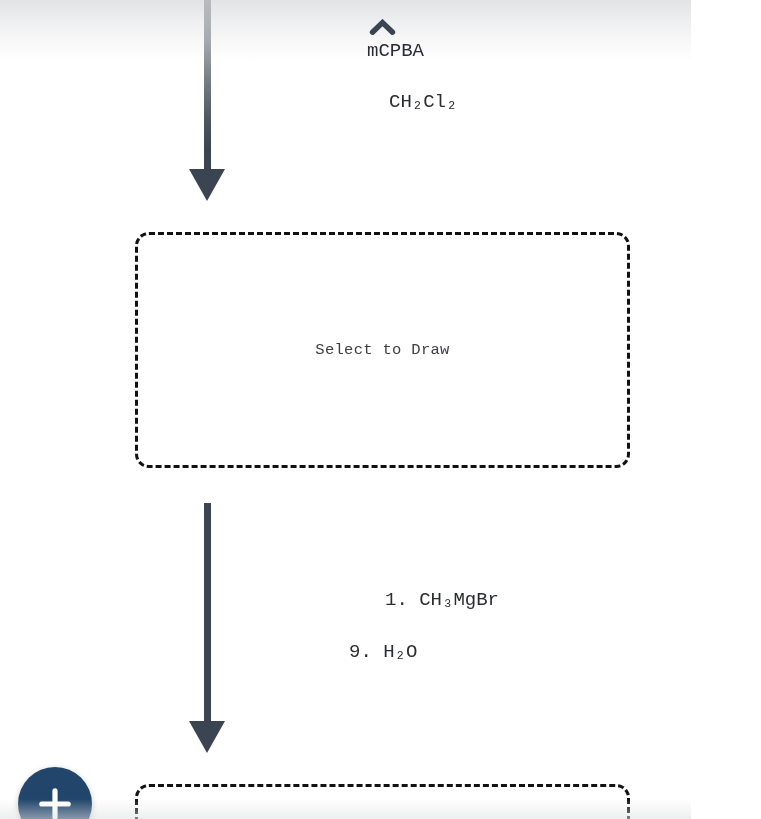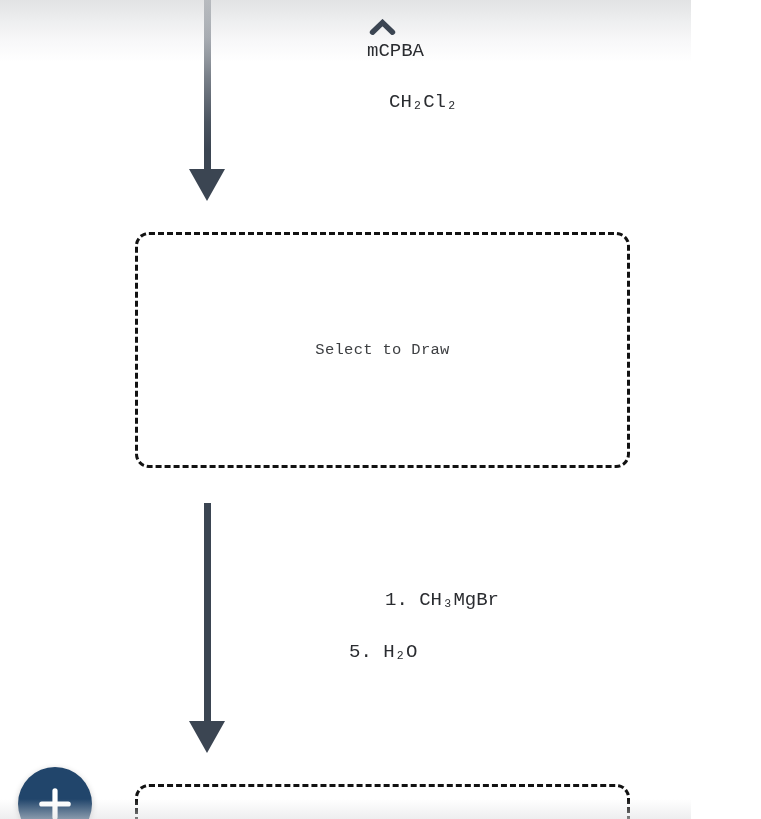--- a/index.html
+++ b/index.html
@@ -142,21 +142,21 @@
   <div class="reagent r1b">CH₂Cl₂</div>
 
   <div class="select-box box1">
     <span class="select-label">Select to Draw</span>
   </div>
 
   <div class="arrow-shaft arrow2-shaft"></div>
   <div class="arrow-head arrow2-head"></div>
 
   <div class="reagent r2a">1. CH₃MgBr</div>
-  <div class="reagent r2b">5. H₂O</div>
+  <div class="reagent r2b">9. H₂O</div>
 
   <div class="select-box box2">
     <span class="select-label"></span>
   </div>
 
   <button class="fab">
     <svg width="32" height="32" viewBox="0 0 32 32">
       <path d="M16 2.8 V29.2 M2.8 16 H29.2" fill="none" stroke="currentColor" stroke-width="5.2" stroke-linecap="round"></path>
     </svg>
   </button>

